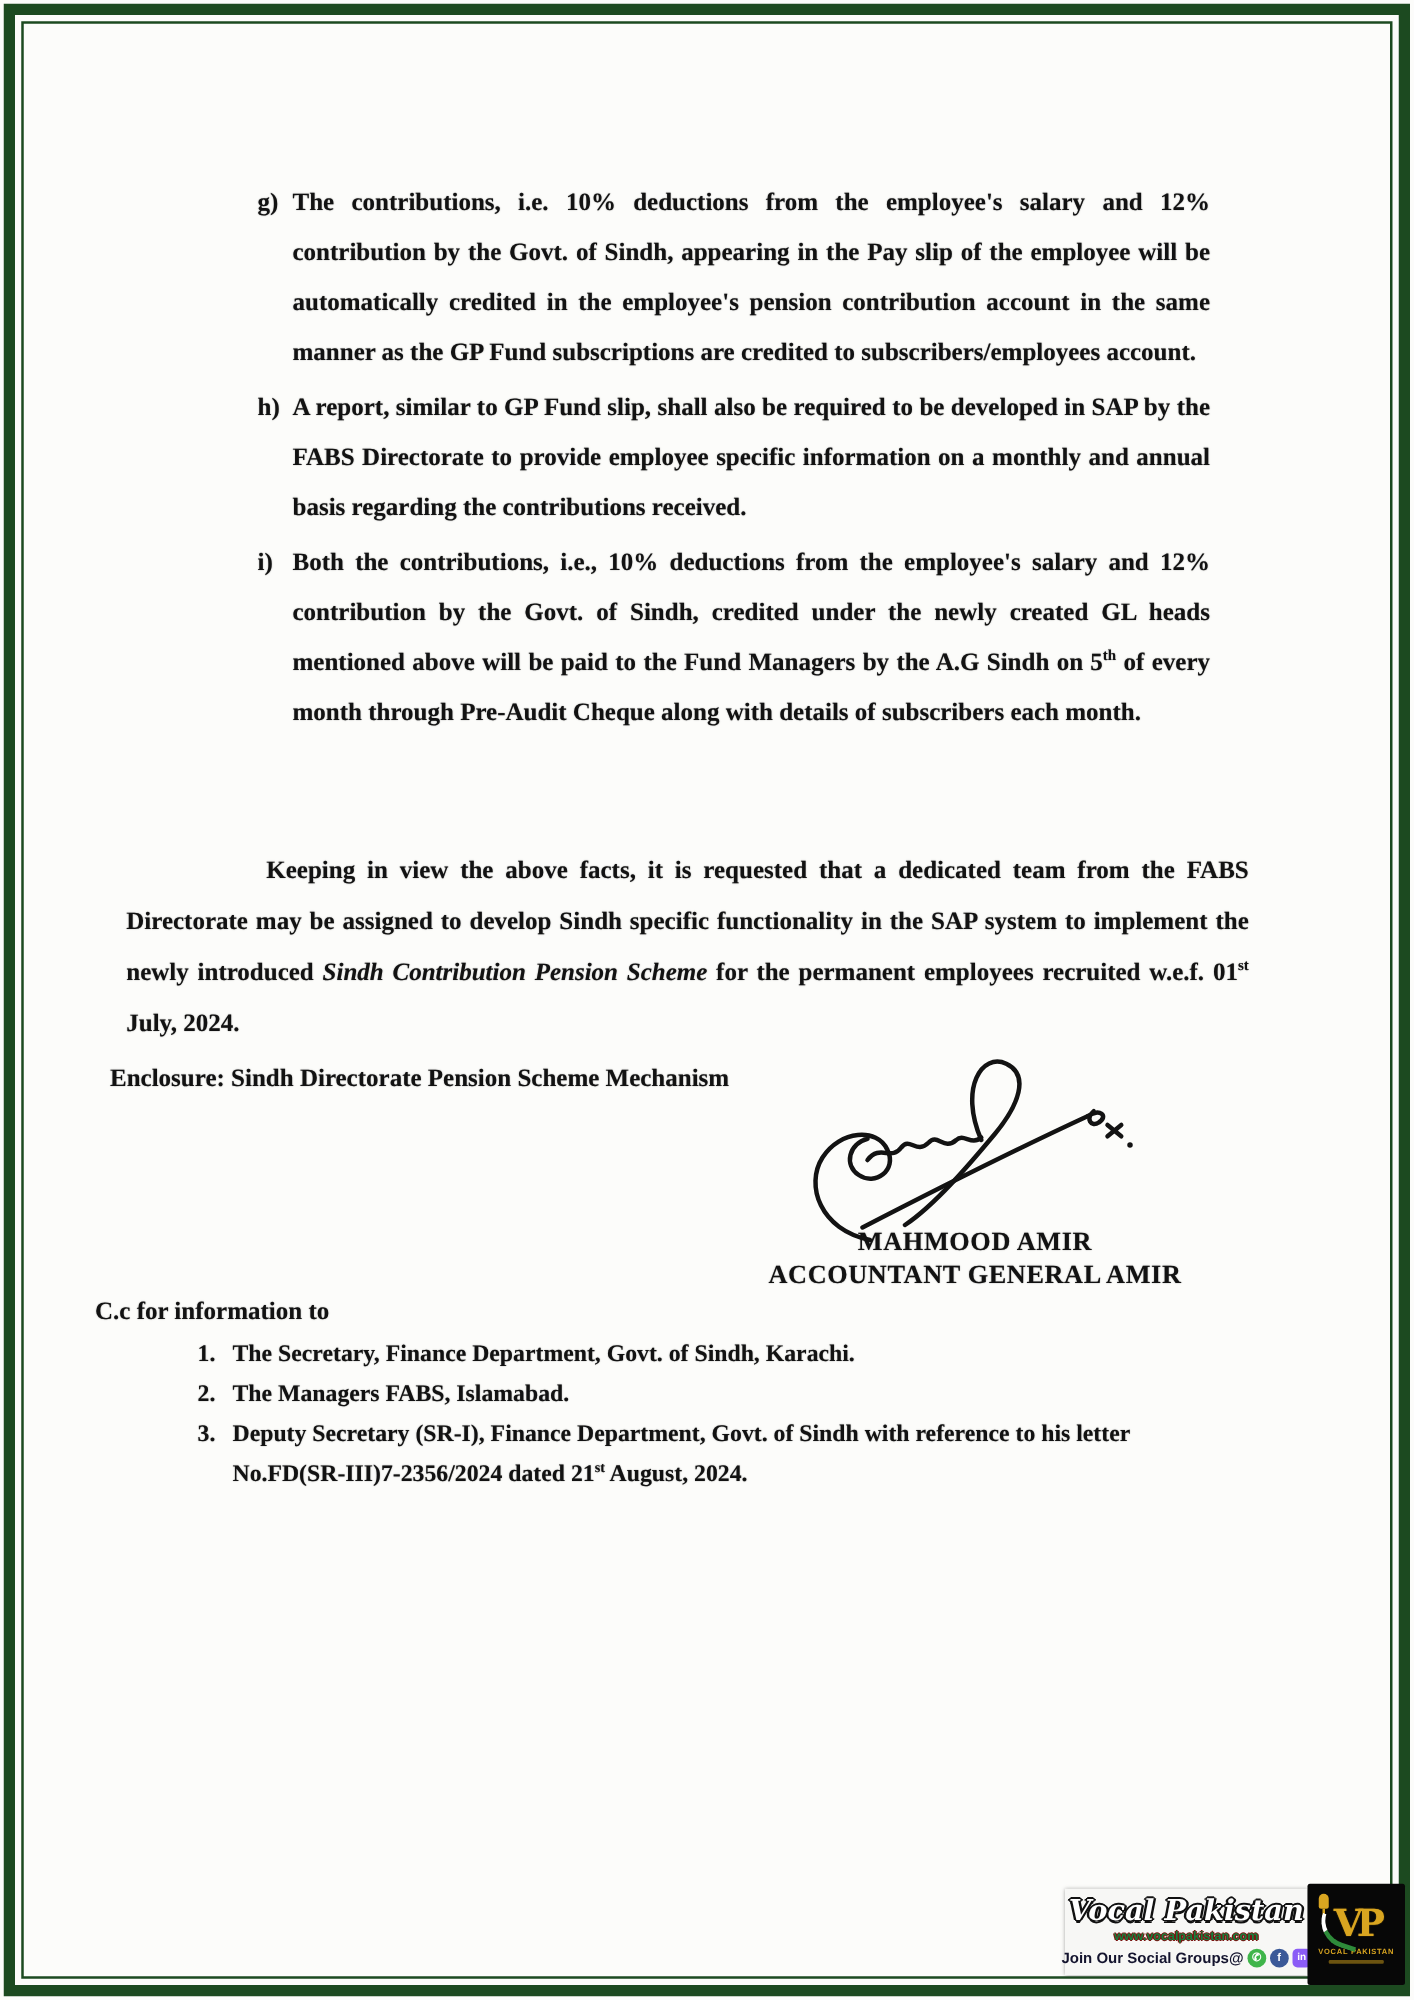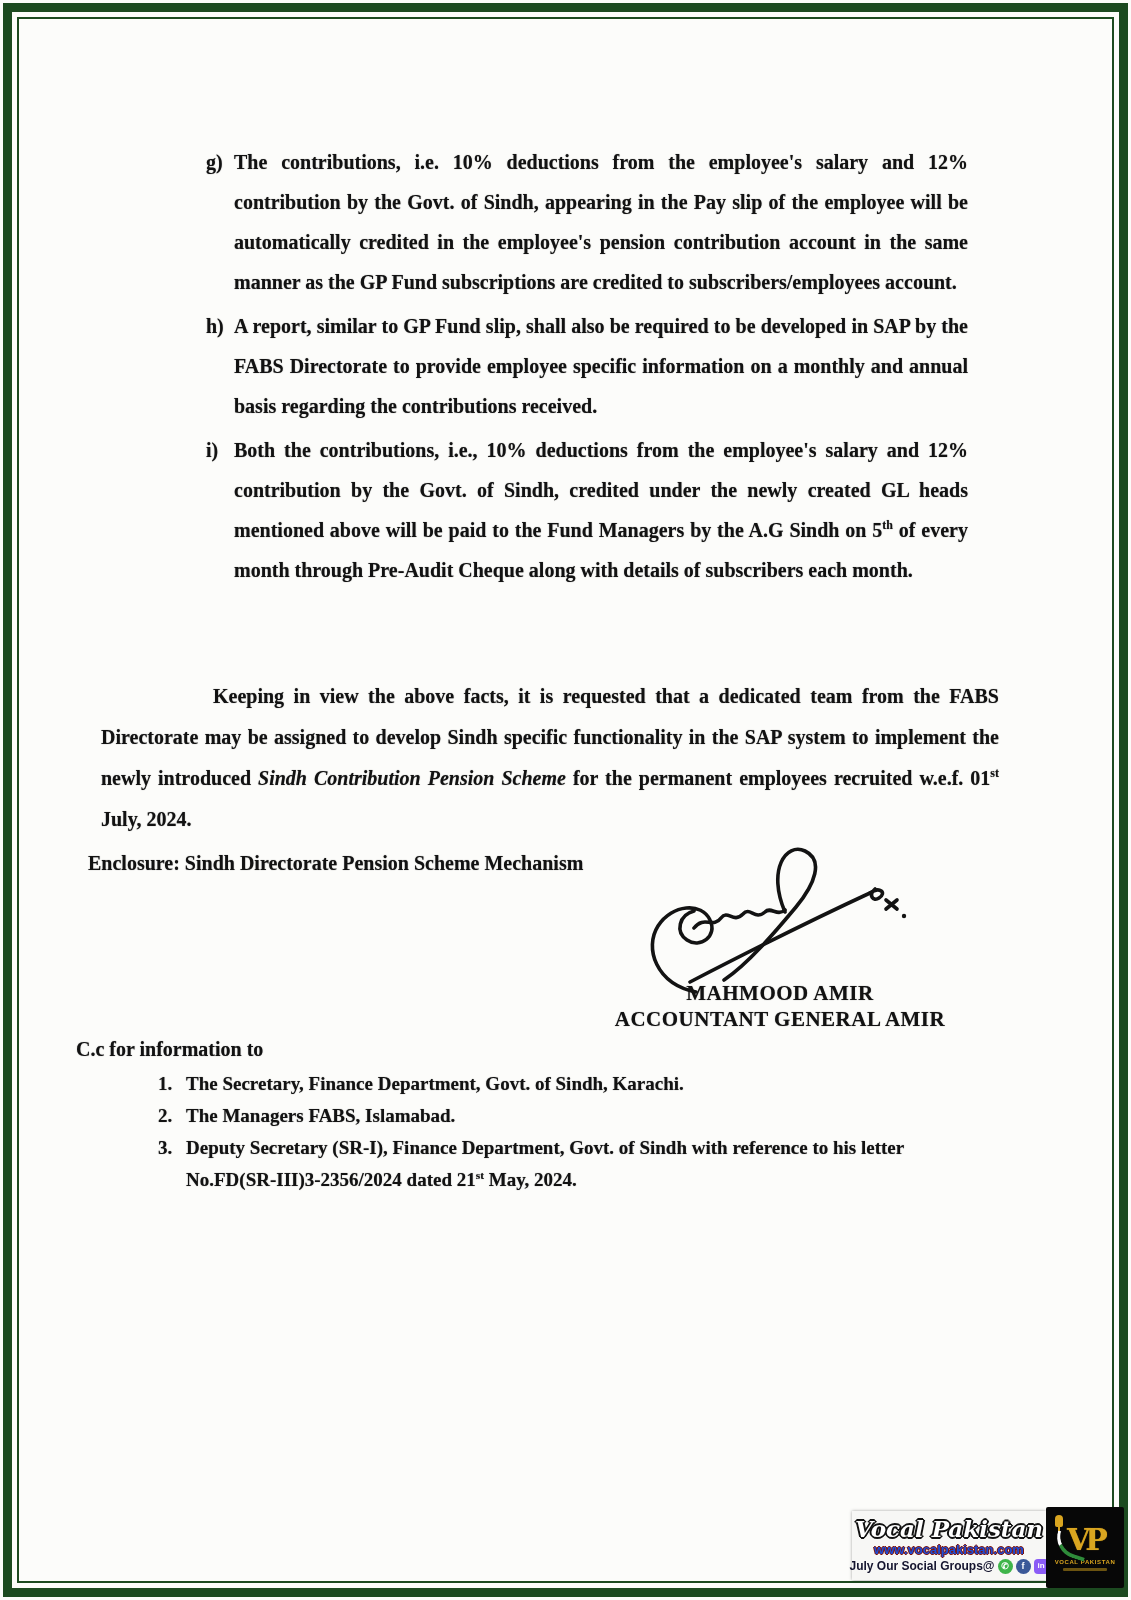--- a/index.html
+++ b/index.html
@@ -56,22 +56,22 @@
     background:#f7f7f5; z-index:6; box-shadow:0 0 3px rgba(0,0,0,.35);
     display:flex; flex-direction:column; align-items:center; justify-content:center;
   }
   .wm-brand {
     font-family:"DejaVu Serif", serif; font-style:italic; font-weight:700;
     font-size:23px; color:#ffffff; white-space:nowrap; line-height:24px;
     text-shadow:-2px 0 0 #111,2px 0 0 #111,0 -2px 0 #111,0 2px 0 #111,
                 -1px -1px 0 #111,1px 1px 0 #111,-1px 1px 0 #111,1px -1px 0 #111;
   }
   .wm-url {
-    font-family:"Liberation Sans", sans-serif; font-weight:700; font-size:13px;
-    color:#1d4ed8; line-height:17px; white-space:nowrap;
+    font-family:"Liberation Sans", sans-serif; font-weight:700; font-size:10px;
+    color:#15803d; line-height:17px; white-space:nowrap;
     text-shadow:-1px 0 0 #7a1410,1px 0 0 #7a1410,0 -1px 0 #7a1410,0 1px 0 #7a1410;
   }
   .wm-social {
     display:flex; align-items:center; gap:3px;
     font-family:"Liberation Sans", sans-serif; font-weight:700; font-size:12px;
     color:#14142e; line-height:16px; white-space:nowrap;
   }
   .sicon {
     width:15px; height:15px; border-radius:50%;
     display:inline-flex; align-items:center; justify-content:center;
@@ -163,30 +163,30 @@
       <span class="body">The Secretary, Finance Department, Govt. of Sindh, Karachi.</span>
     </div>
     <div class="cc-item">
       <span class="num">2.</span>
       <span class="body">The Managers FABS, Islamabad.</span>
     </div>
     <div class="cc-item">
       <span class="num">3.</span>
       <span class="body">
         <div>Deputy Secretary (SR-I), Finance Department, Govt. of Sindh with reference to his letter</div>
-        <div><span>No.FD(SR-III)3-2356/2024 dated 21</span><sup>st</sup><span> May, 2024.</span></div>
+        <div><span>No.FD(SR-III)7-2356/2024 dated 21</span><sup>st</sup><span> August, 2024.</span></div>
       </span>
     </div>
   </div>
 
   <div class="wm-panel">
     <div class="wm-brand">Vocal Pakistan</div>
     <div class="wm-url">www.vocalpakistan.com</div>
     <div class="wm-social">
-      <span>July Our Social Groups@</span>
+      <span>Join Our Social Groups@</span>
       <span class="sicon wa">✆</span>
       <span class="sicon fb">f</span>
       <span class="sicon li">in</span>
     </div>
   </div>
   <div class="wm-logo">
     <div class="mic"></div>
     <div class="swoosh"></div>
     <div class="mono">VP</div>
     <div class="ltitle">VOCAL PAKISTAN</div>

